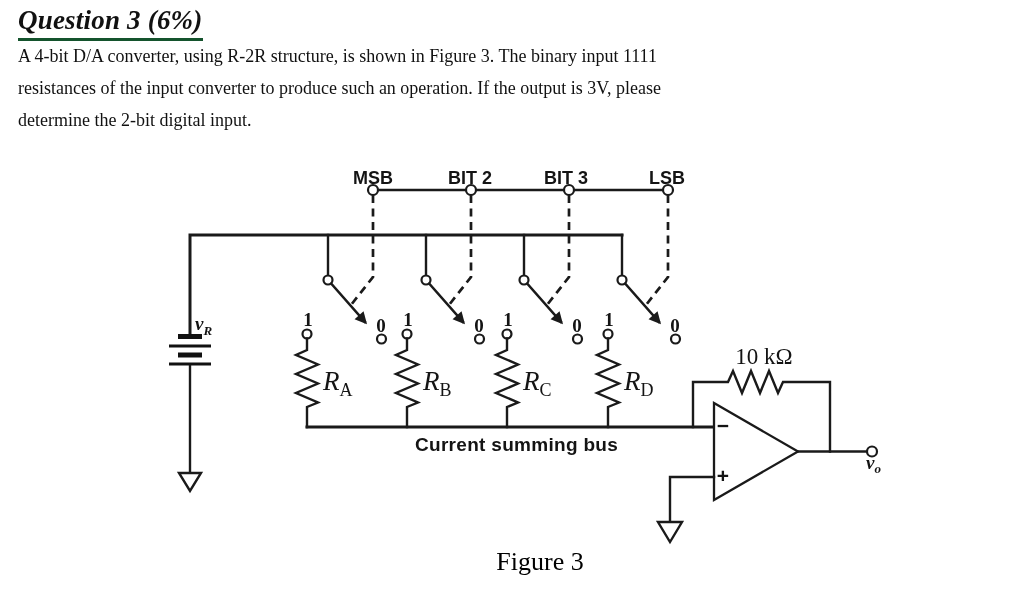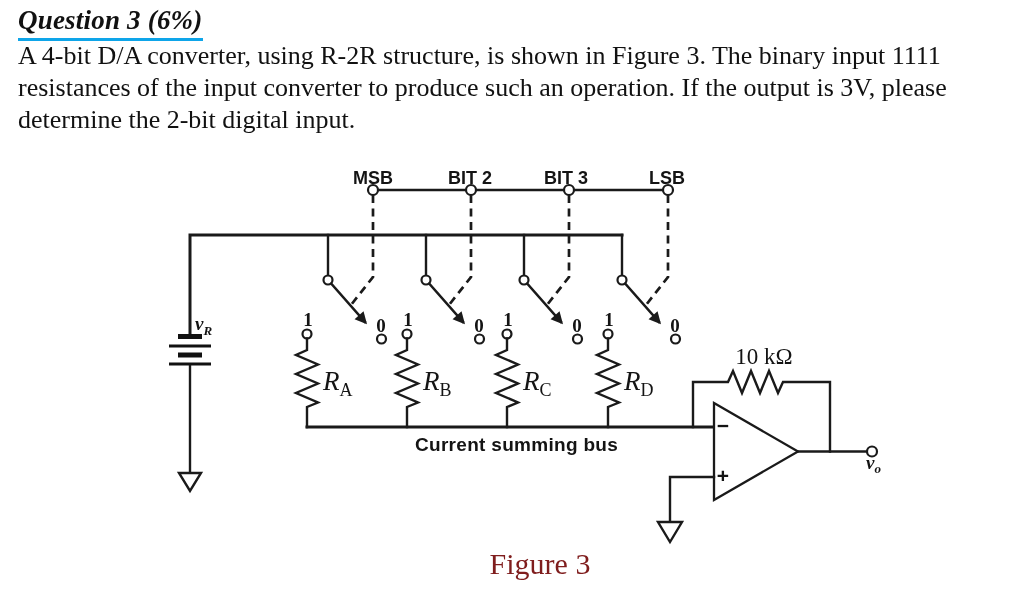--- a/index.html
+++ b/index.html
@@ -1,23 +1,23 @@
 <!DOCTYPE html>
 <html><head>
 <meta charset="utf-8">
 <style>
   html,body{margin:0;padding:0;background:#fff;}
   #page{position:relative;width:1024px;height:598px;background:#ffffff;overflow:hidden;
         font-family:"Liberation Serif",serif;color:#111;}
   .q-title{position:absolute;left:18px;top:5px;font-size:27px;font-weight:bold;font-style:italic;
-           border-bottom:3px solid #0ea5e9;padding-bottom:2px;letter-spacing:.2px;white-space:nowrap;}
-  .q-body{position:absolute;left:18px;top:40px;width:1002px;font-size:26px;line-height:32px;
+           border-bottom:3px solid #14532d;padding-bottom:2px;letter-spacing:.2px;white-space:nowrap;}
+  .q-body{position:absolute;left:18px;top:40px;width:1002px;font-size:18px;line-height:32px;
           white-space:nowrap;font-family:Liberation Serif, serif;}
   .fig-caption{position:absolute;left:430px;top:547px;width:220px;text-align:center;
-               font-size:30px;color:#7f1d1d;}
+               font-size:26px;color:#000000;}
   svg{position:absolute;left:0;top:158px;}
   svg text{fill:#141414;}
   .lbl-sans{font-family:"Liberation Sans",sans-serif;font-size:18px;font-weight:600;}
   .lbl-bus{font-family:"Liberation Sans",sans-serif;font-size:19px;font-weight:600;letter-spacing:.3px;}
   .lbl-digit{font-family:"Liberation Serif",serif;font-size:19px;font-weight:600;}
   .lbl-res{font-family:"Liberation Serif",serif;font-size:27px;font-style:italic;}
   .lbl-sub{font-size:18px;font-style:normal;}
   .lbl-v{font-family:"Liberation Serif",serif;font-size:19px;font-style:italic;font-weight:600;}
   .lbl-vsub{font-size:13px;}
   .lbl-ohm{font-family:"Liberation Serif",serif;font-size:23px;}

